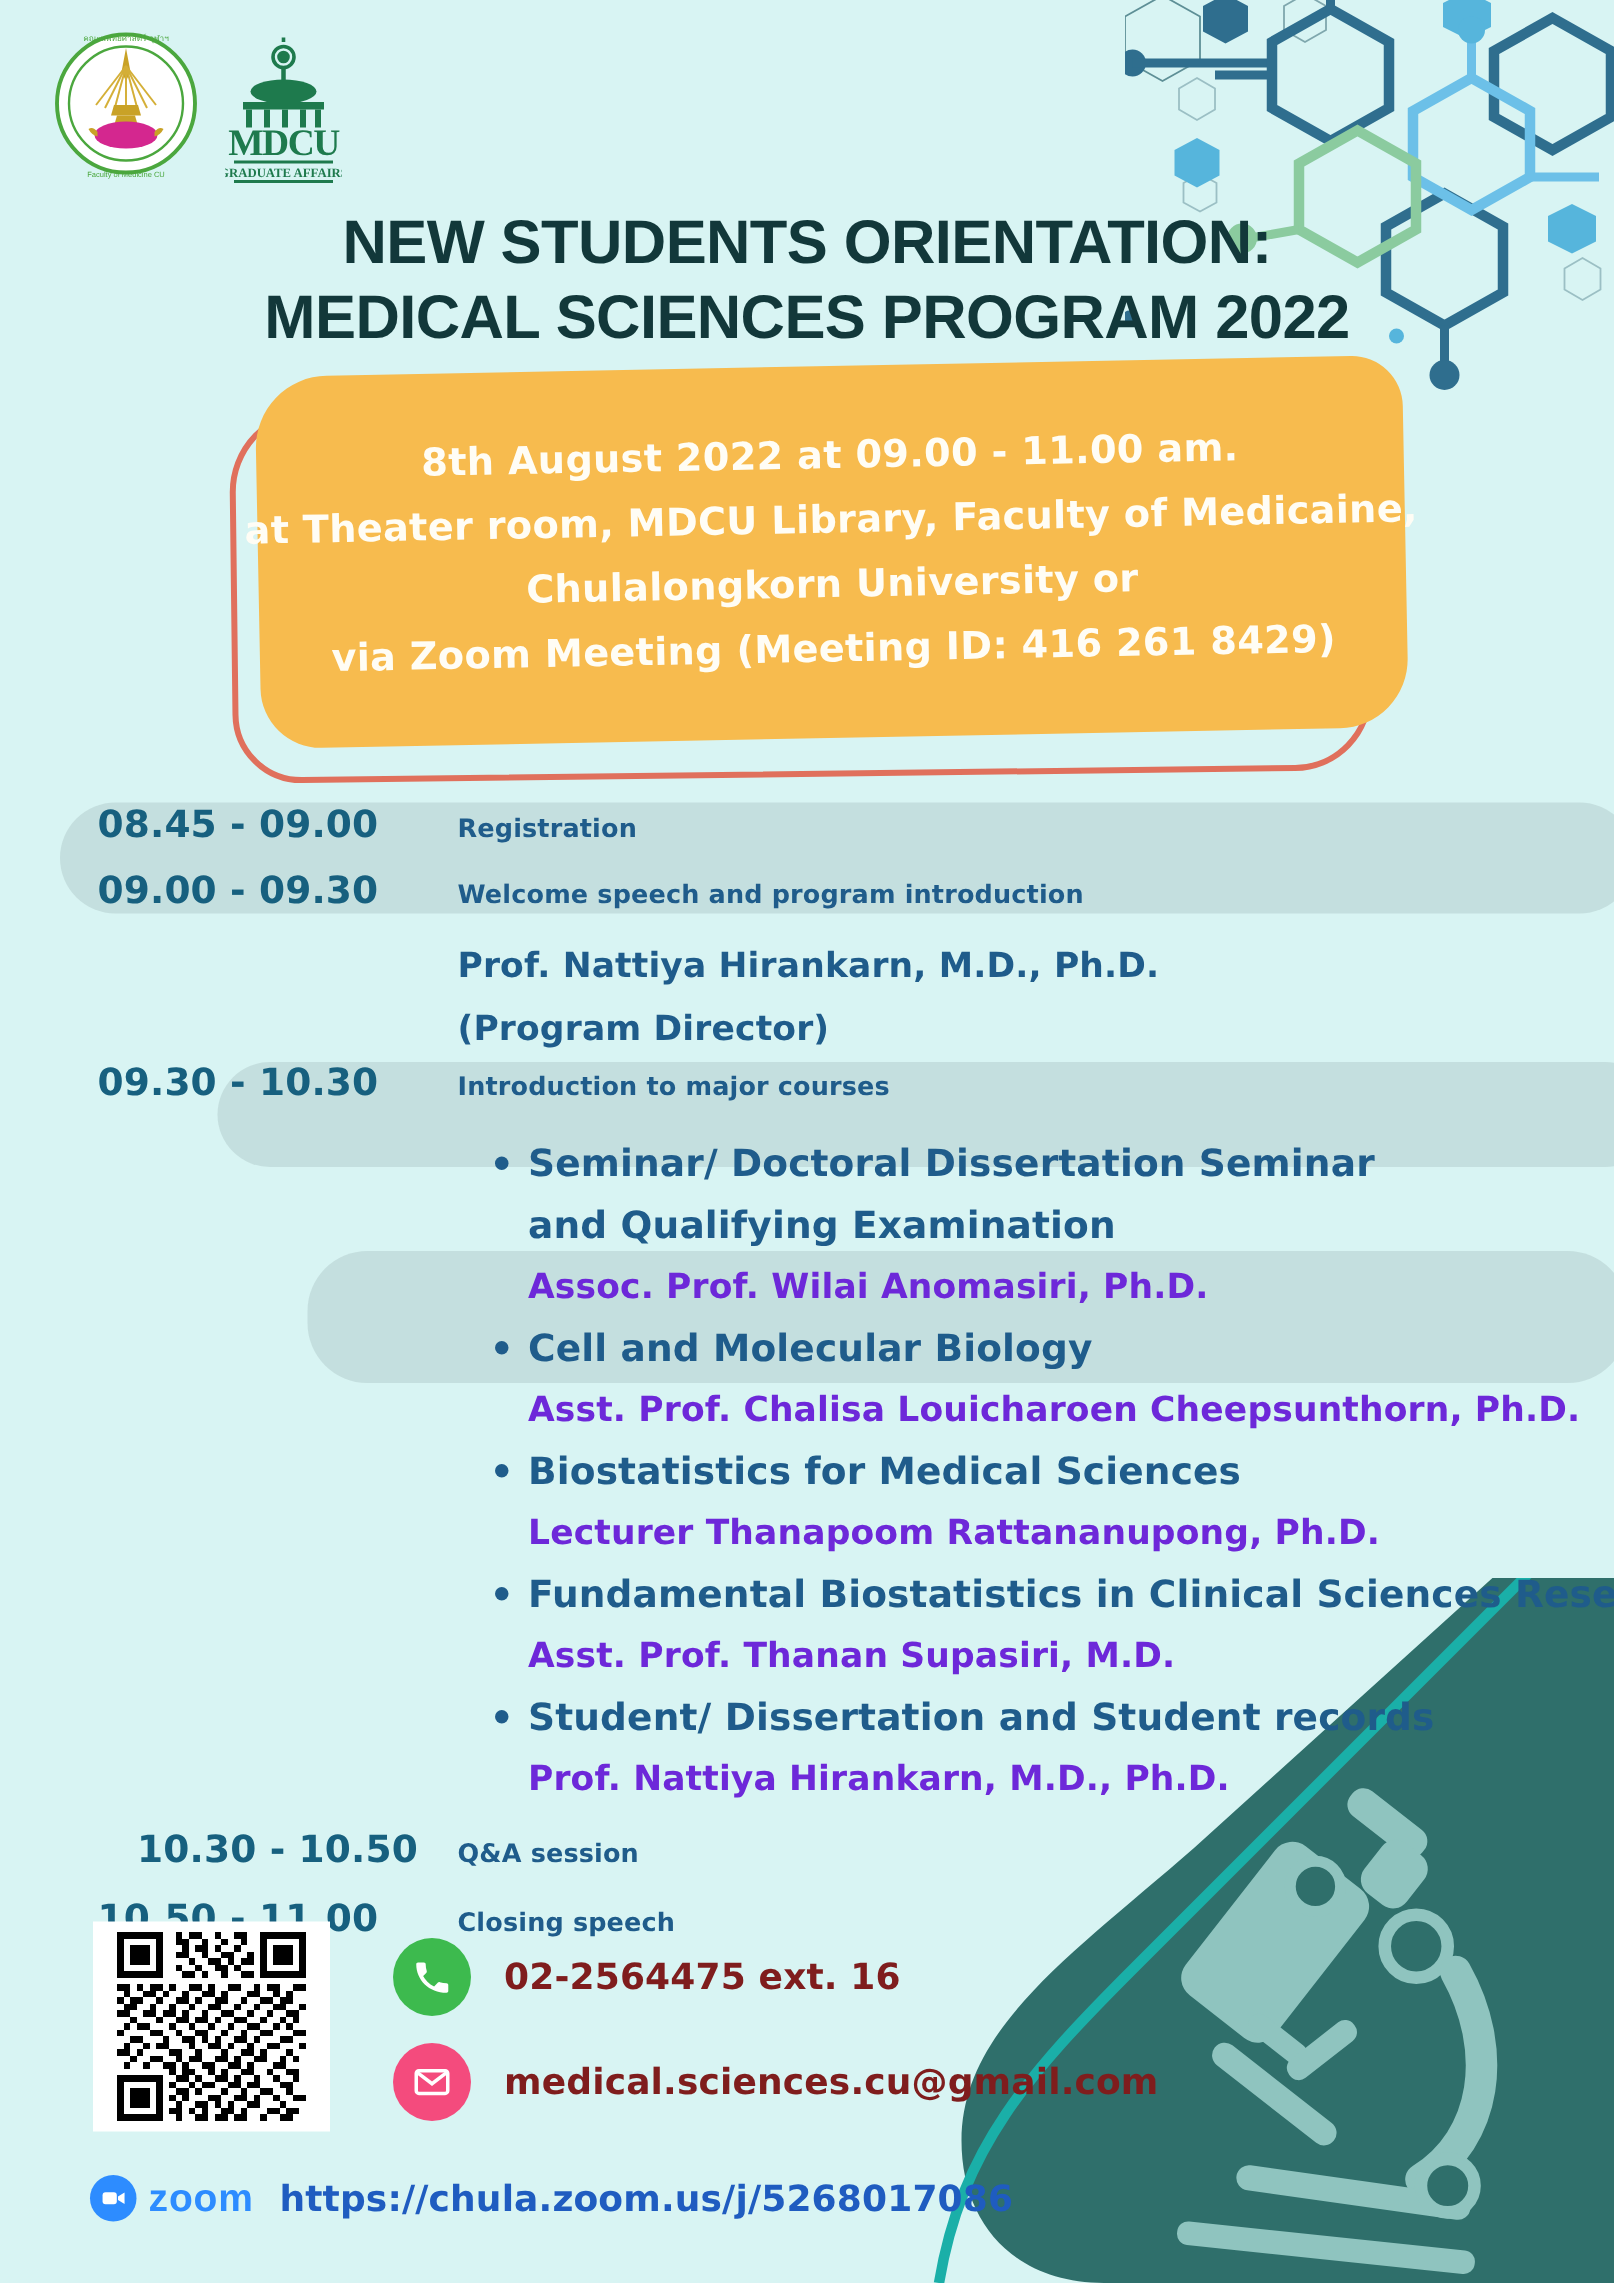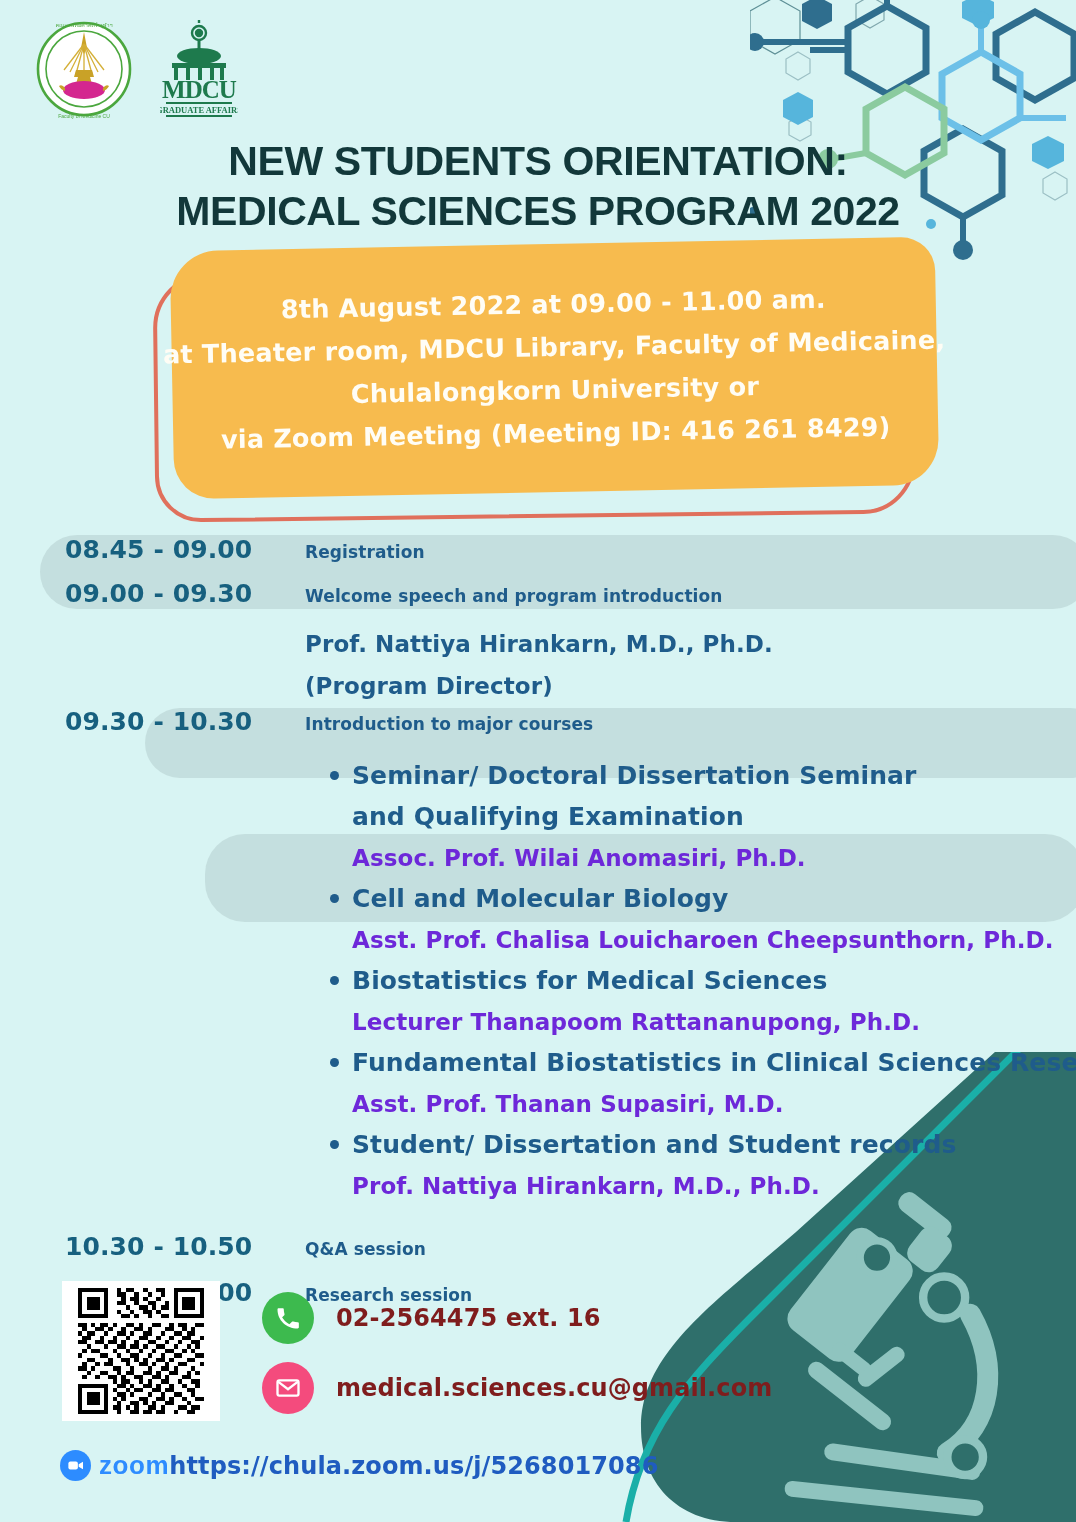--- a/index.html
+++ b/index.html
@@ -17,21 +17,21 @@
     background:#D8F4F3;
     overflow:hidden;
   }
 
   
   .deco { position:absolute; pointer-events:none; }
   #hexdeco { top:-6px; right:-4px; width:330px; height:270px; }
   #cornerdeco { bottom:0; right:0; width:470px; height:470px; }
 
   
-  #logos { position:absolute; top:14px; left:34px; display:flex; align-items:center; gap:26px; }
+  #logos { position:absolute; top:14px; left:34px; display:flex; align-items:flex-end; gap:16px; }
   #chula-logo { width:100px; height:110px; }
   #mdcu-logo  { width:78px;  height:100px; }
 
   
   #title {
     position:absolute; top:136px; left:0; width:100%;
     text-align:center;
     font-family:"Liberation Sans", sans-serif;
     font-weight:bold;
     font-size:41px;
@@ -127,21 +127,21 @@
   .cicon { width:52px; height:52px; border-radius:50%; flex:0 0 52px;
            display:flex; align-items:center; justify-content:center; margin-right:22px; }
   #phone-icon-bg { background:#3DBA4E; }
   #mail-icon-bg  { background:#F44B7D; }
   .ctext {
     font-family:"DejaVu Sans", sans-serif; font-weight:bold;
     font-size:24px; color:#7f1d1d; letter-spacing:0.1px;
   }
 
   #zoomline { position:absolute; left:60px; top:1450px; display:flex; align-items:center; z-index:4; }
-  #zoom-mark { display:flex; align-items:center; }
+  #zoom-mark { display:flex; align-items:center; margin-right:17px; }
   #zoom-cam { width:31px; height:31px; border-radius:50%; background:#2D8CFF;
               display:flex; align-items:center; justify-content:center; margin-right:8px; }
   #zoom-word { font-family:"Liberation Sans", sans-serif; font-weight:bold;
                font-size:26px; color:#2D8CFF; letter-spacing:0.6px; }
   #zoom-url { font-family:"DejaVu Sans", sans-serif; font-weight:bold;
               font-size:24px; color:#1F5CC0; letter-spacing:0.1px; }
 </style>
 </head>
 <body>
 
@@ -336,28 +336,28 @@
     </div>
 
     <div class="bullet-row">
       <span class="dot"></span>
       <span class="btext">Student/ Dissertation and Student records</span>
     </div>
     <div class="sp-row">
       <span class="speaker">Prof. Nattiya Hirankarn, M.D., Ph.D.</span>
     </div>
 
-    <div class="srow" style="height:46px; margin-top:26px;">
+    <div class="srow" style="height:46px; margin-top:12px;text-align:center;">
       <div class="stime">10.30 - 10.50</div>
       <div class="sdesc">Q&amp;A session</div>
     </div>
 
     <div class="srow" style="height:46px;">
       <div class="stime">10.50 - 11.00</div>
-      <div class="sdesc">Research session</div>
+      <div class="sdesc">Closing speech</div>
     </div>
   </div>
 
   <div id="qr">
     <svg viewBox="0 0 29 29" shape-rendering="crispEdges" xmlns="http://www.w3.org/2000/svg">
       <rect width="29" height="29" fill="#fff"></rect>
       <g fill="#000">
         <path d="M0 0h7v7h-7z M1 1h5v5h-5z" fill-rule="evenodd"></path>
         <rect x="2" y="2" width="3" height="3"></rect>
         <path d="M22 0h7v7h-7z M23 1h5v5h-5z" fill-rule="evenodd"></path>

